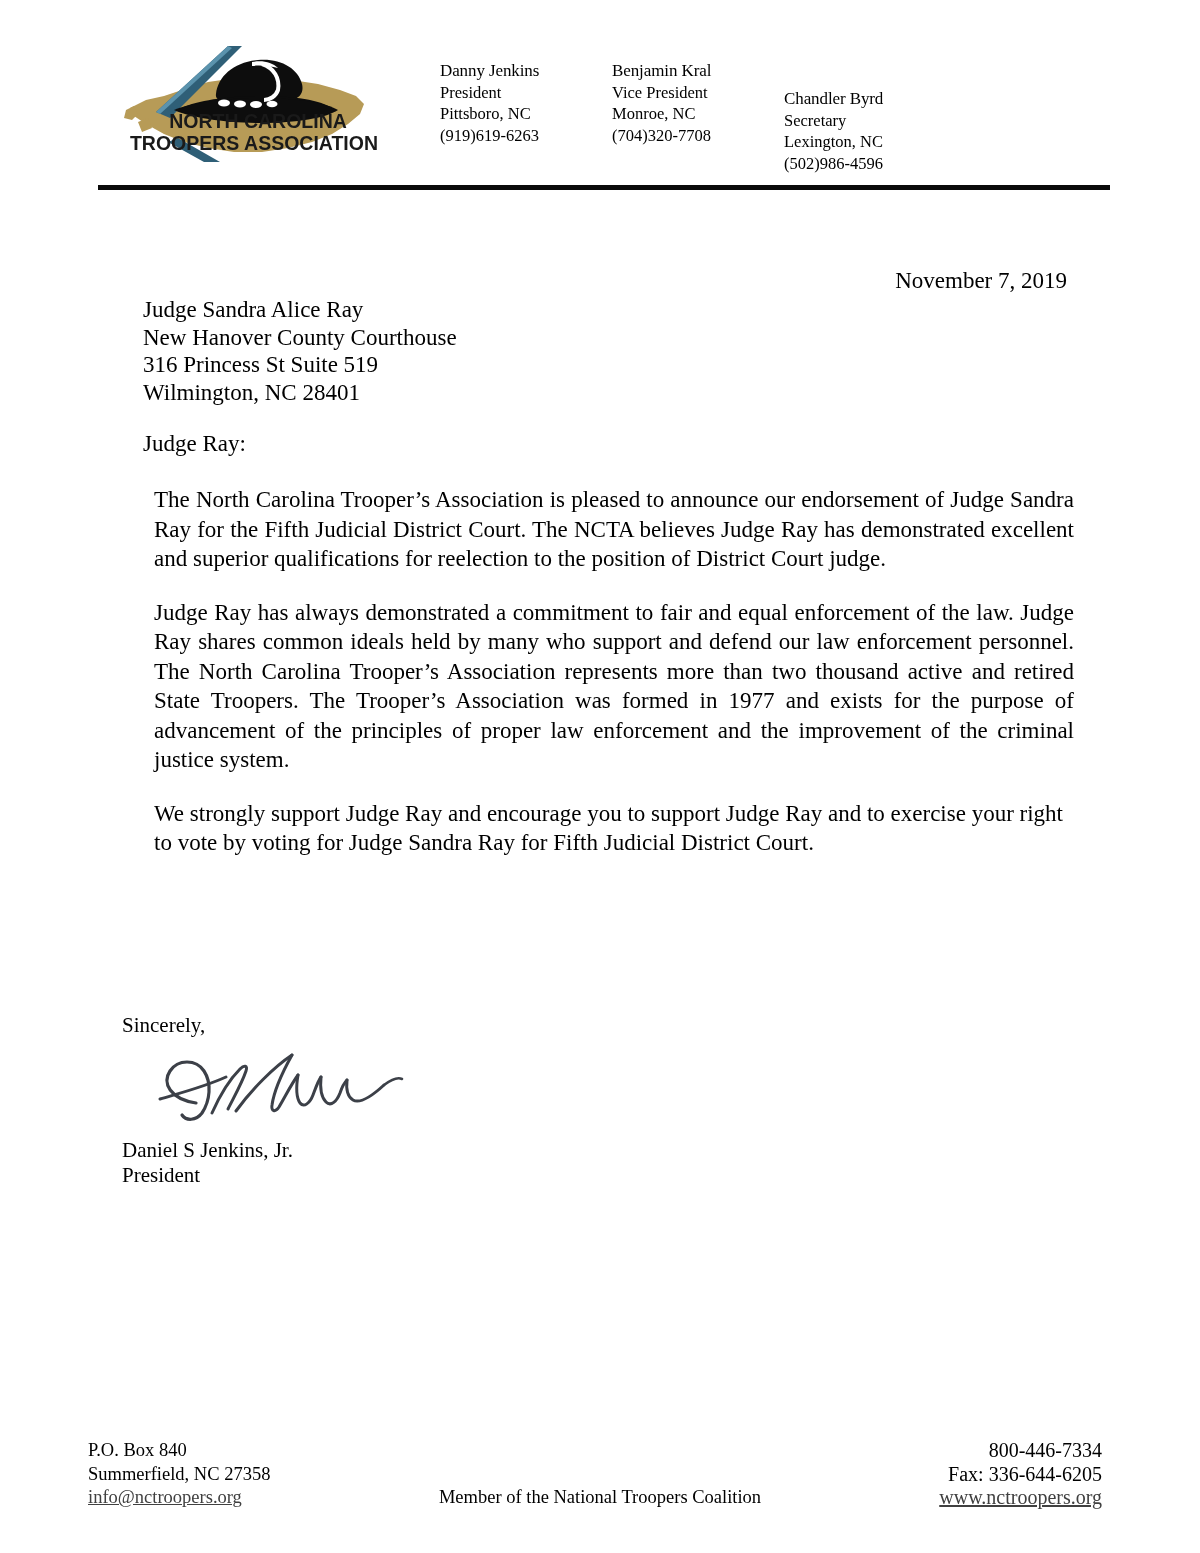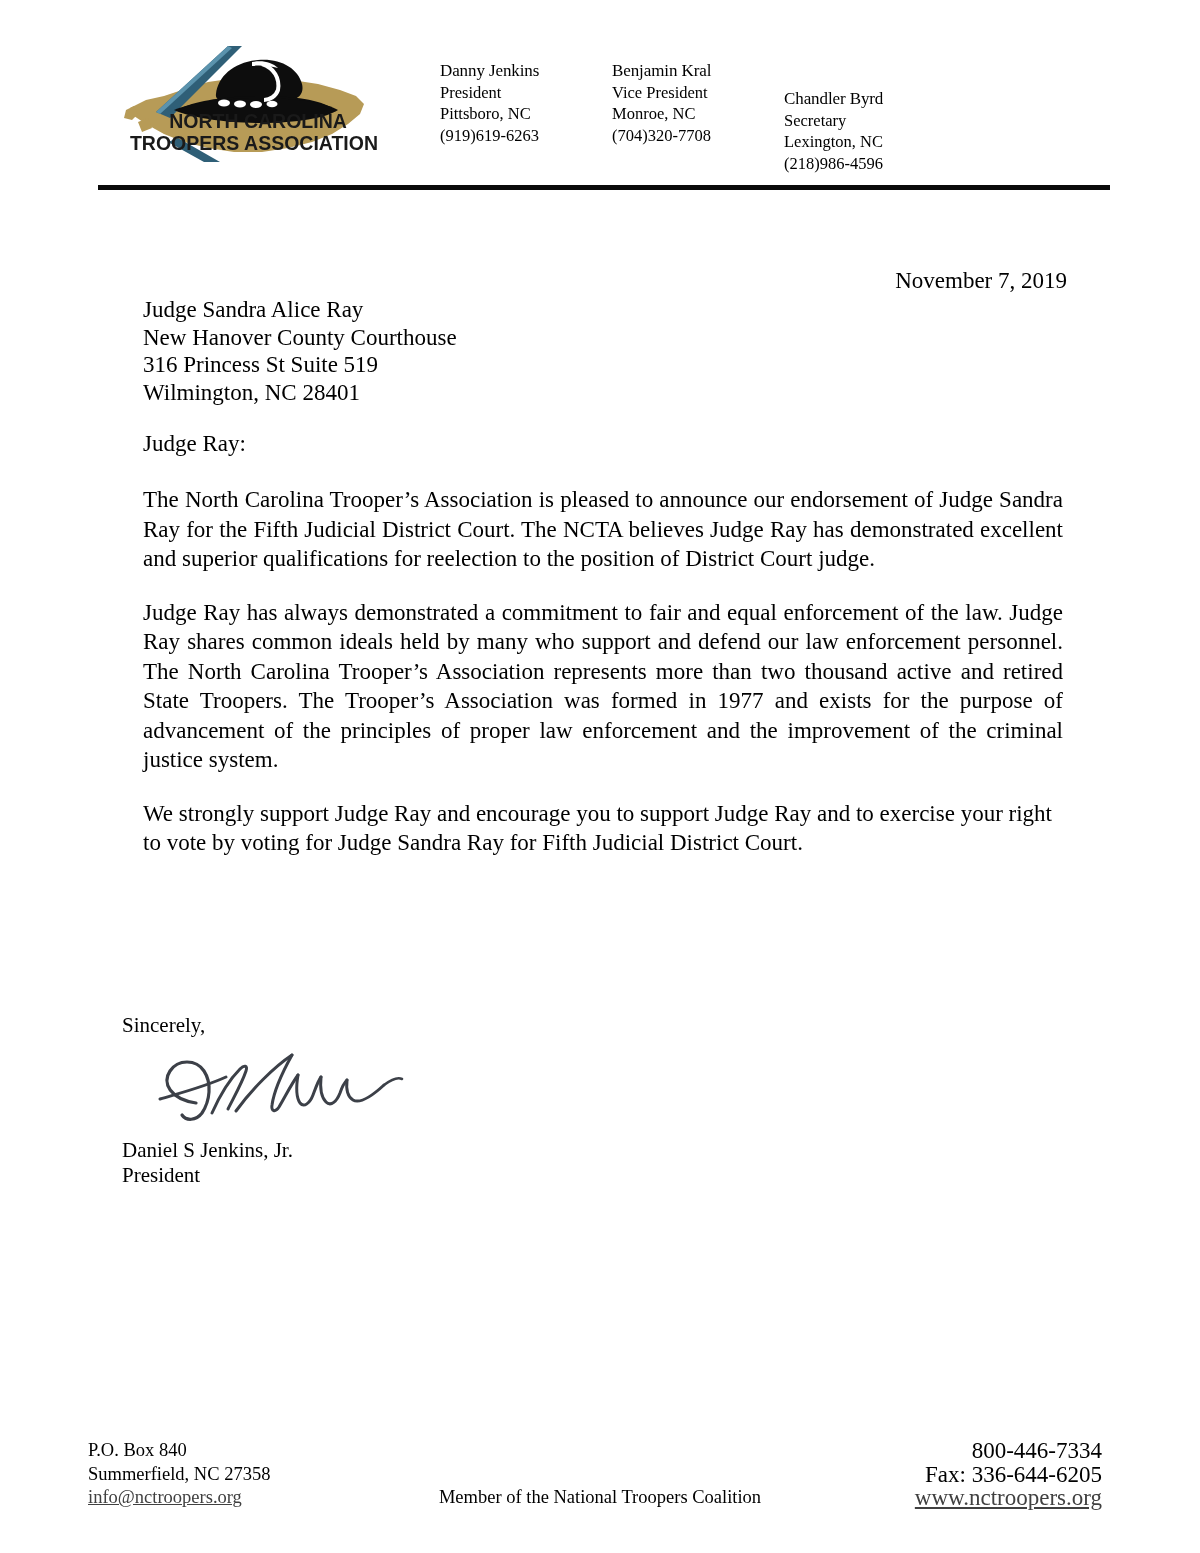--- a/index.html
+++ b/index.html
@@ -91,21 +91,21 @@
   .salutation {
     position: absolute;
     left: 143px;
     top: 430px;
     font-size: 23px;
     line-height: 28px;
   }
 
   .body-block {
     position: absolute;
-    left: 143px;
+    left: 154px;
     top: 485px;
     width: 920px;
   }
   .para {
     font-size: 23px;
     line-height: 29.5px;
     text-align: justify;
     text-justify: inter-word;
     margin: 0 0 24px 0;
   }
@@ -159,21 +159,21 @@
     width: 1200px;
     text-align: center;
     font-size: 18.5px;
     line-height: 23.5px;
   }
   .footer-right {
     position: absolute;
     right: 98px;
     top: 0;
     text-align: right;
-    font-size: 23px;
+    font-size: 20px;
     line-height: 23.5px;
   }
   .footer-right div { white-space: nowrap; }
   .link {
     color: #404040;
     text-decoration: underline;
   }
 </style>
 </head>
 <body>
@@ -238,21 +238,21 @@
         <div class="role">Vice President</div>
         <div class="city">Monroe, NC</div>
         <div class="phone">(704)320-7708</div>
       </div>
 
 
       <div class="officer">
         <div class="name">Chandler Byrd</div>
         <div class="role">Secretary</div>
         <div class="city">Lexington, NC</div>
-        <div class="phone">(218)986-4596</div>
+        <div class="phone">(502)986-4596</div>
       </div>
 
     </div>
 
     <div class="rule"></div>
   </div>
 
   <div class="date">November 7, 2019</div>
 
   <div class="recipient">

